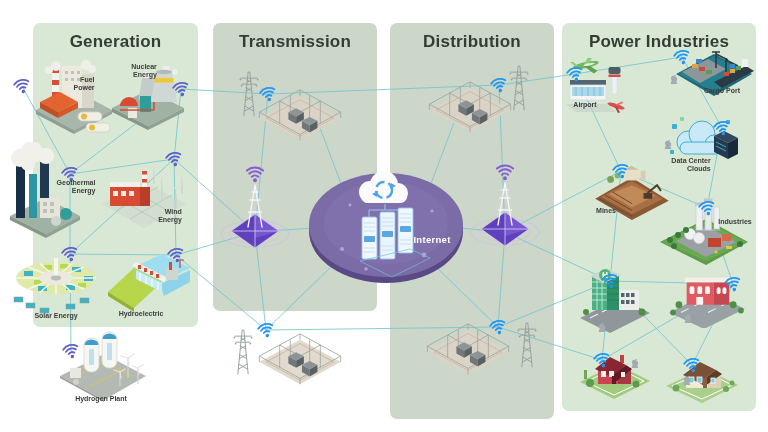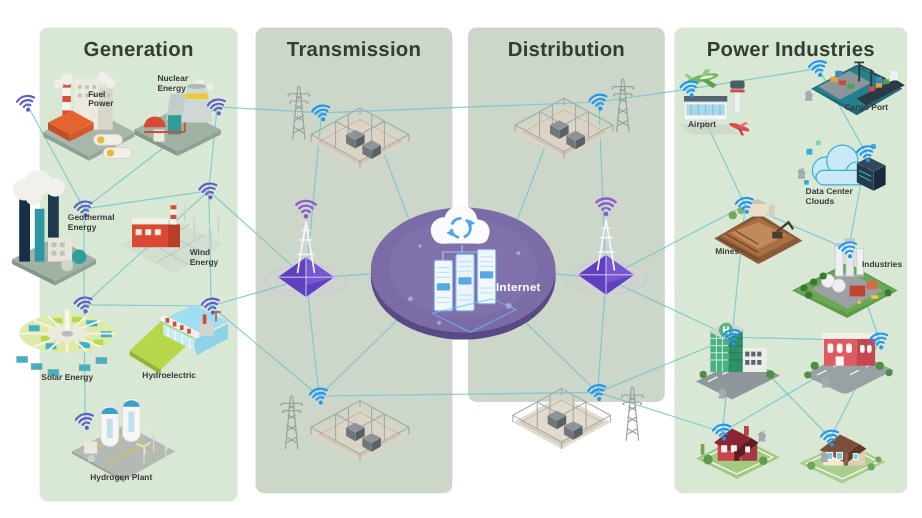--- a/index.html
+++ b/index.html
@@ -11,21 +11,21 @@
   .panel.gray{background:var(--panel-gray,#cdd6ca);}
   .panel-title{margin-top:9px;font-size:17px;font-weight:bold;
        color:var(--header-text,#333d34);letter-spacing:.2px;}
   #wires{position:absolute;left:0;top:0;z-index:2;pointer-events:none;}
   .node{position:absolute;z-index:3;}
   .wifi{position:absolute;z-index:4;width:18px;height:18px;transform:rotate(-14deg);}
   .wifi-gen{color:var(--wifi-generation,#5f5fc8);}
   .wifi-blue{color:var(--wifi-blue,#2196f3);}
   .lbl{position:absolute;z-index:5;transform:translate(-50%,-50%);
        font-size:7px;font-weight:bold;color:var(--label-text,#3c3c3c);
-       text-align:left;white-space:pre-line;width:max-content;line-height:1.2;}
+       text-align:right;white-space:pre-line;width:max-content;line-height:1.2;}
   .lbl.internet-l{color:#ffffff;font-size:9.5px;letter-spacing:.3px;}
   .statue{position:absolute;z-index:3;width:10px;height:12px;}
   .defs{position:absolute;width:0;height:0;overflow:hidden;}
 </style>
 </head>
 <body>
 
 <svg class="defs" aria-hidden="true">
   <defs>
     <symbol id="sym-wifi" viewBox="0 0 24 24">
@@ -83,27 +83,27 @@
       <use href="#sym-wifi" x="30" y="1" width="20" height="20" color="#8a5cd0"></use>
     </symbol>
     <symbol id="sym-statue" viewBox="0 0 12 14">
       <path d="M2 13 h8 l-1.2 -3.2 a3.1 3.1 0 0 0 -1.2 -5.4 l1 -2.6 -2.8 1.3 a3.1 3.1 0 0 0 -2.6 5.3 z" fill="#a3abb0"></path>
     </symbol>
   </defs>
 </svg>
 
 <div class="canvas">
 
-  <div class="panel green" style="left:33px;top:23px;width:165px;height:395px">
+  <div class="panel green" style="left:33px;top:23px;width:165px;height:304px">
     <div class="panel-title">Generation</div>
   </div>
-  <div class="panel gray" style="left:213px;top:23px;width:164px;height:388px">
+  <div class="panel gray" style="left:213px;top:23px;width:164px;height:288px">
     <div class="panel-title">Transmission</div>
   </div>
-  <div class="panel gray" style="left:390px;top:23px;width:164px;height:312px">
+  <div class="panel gray" style="left:390px;top:23px;width:164px;height:396px">
     <div class="panel-title">Distribution</div>
   </div>
   <div class="panel green" style="left:562px;top:23px;width:194px;height:388px">
     <div class="panel-title">Power Industries</div>
   </div>
 
   <svg id="wires" width="768" height="432">
       <line x1="22" y1="86" x2="70" y2="174" stroke="#74c6cf" stroke-width="1" opacity="0.85"></line>
       <line x1="181" y1="89" x2="70" y2="174" stroke="#74c6cf" stroke-width="1" opacity="0.85"></line>
       <line x1="181" y1="89" x2="174" y2="159" stroke="#74c6cf" stroke-width="1" opacity="0.85"></line>

